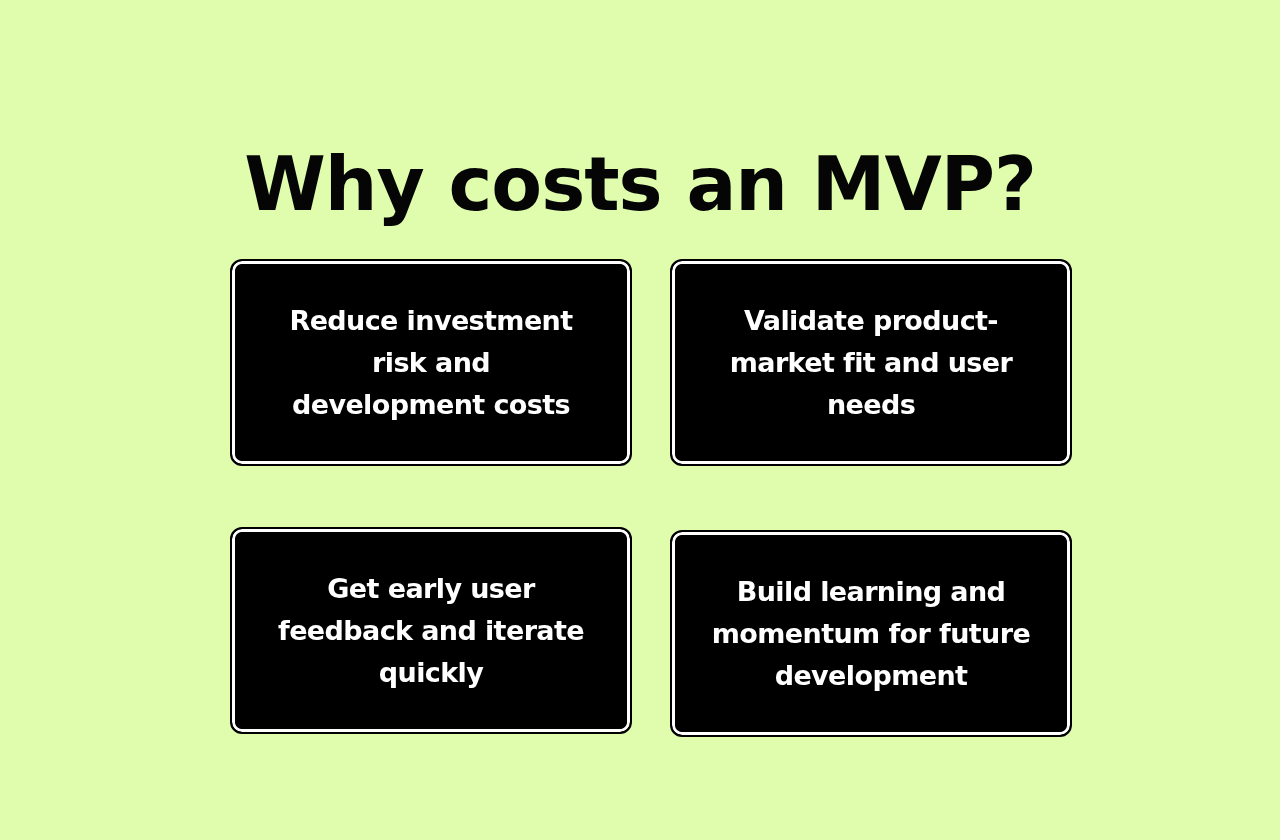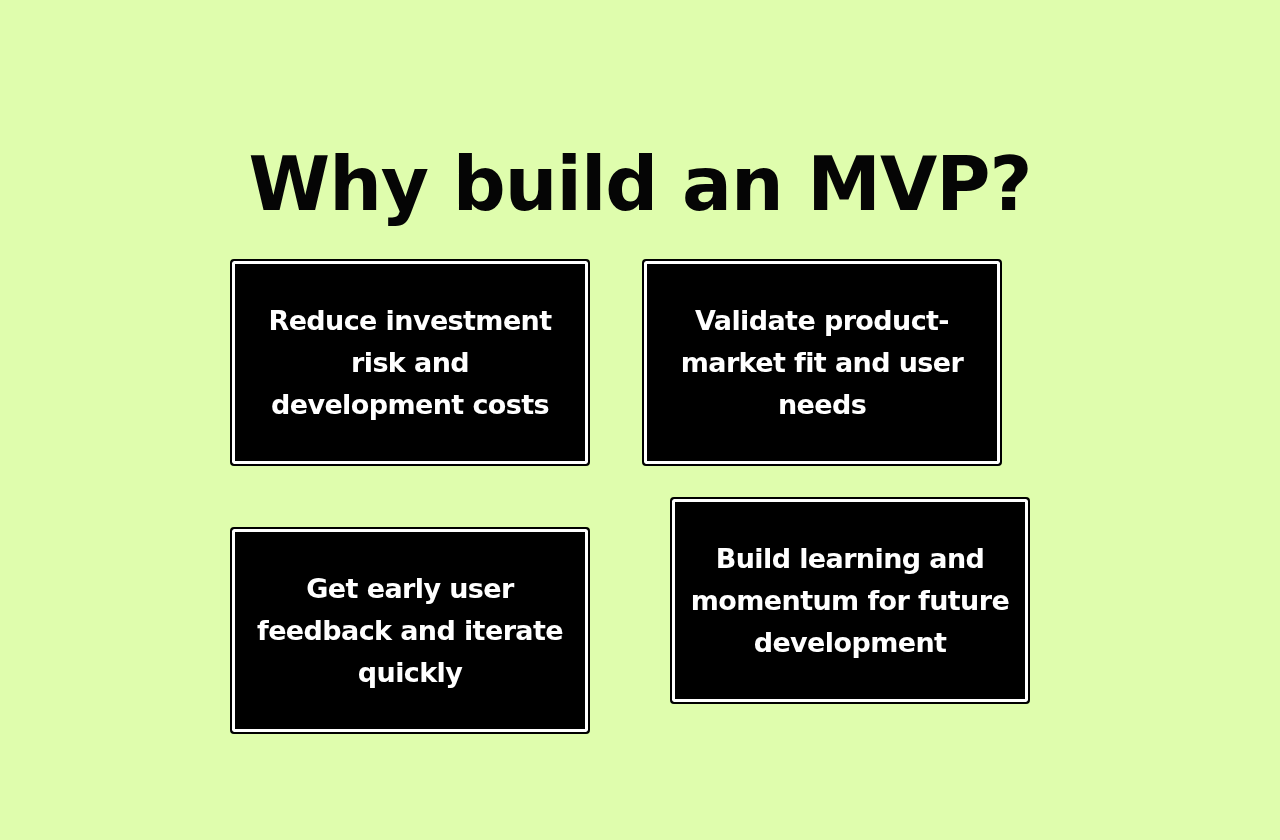--- a/index.html
+++ b/index.html
@@ -22,26 +22,26 @@
       text-align: center;
       font-family: "DejaVu Sans", "Liberation Sans", sans-serif;
       font-weight: 700;
       font-size: 74px;
       line-height: 104px;
       letter-spacing: -1px;
       color: #050505;
     }
     .card {
       position: absolute;
-      width: 360px;
+      width: 402px;
       height: 207px;
       box-sizing: border-box;
       background: #000000;
       border: 2px solid #000000;
-      border-radius: 4px;
+      border-radius: 12px;
       box-shadow: inset 0 0 0 3px #ffffff;
       display: flex;
       align-items: center;
       justify-content: center;
     }
     .card::after {
       content: "";
       position: absolute;
       inset: 3px;
       border-radius: 8px;
@@ -52,31 +52,31 @@
       color: #ffffff;
       font-family: "DejaVu Sans", "Liberation Sans", sans-serif;
       font-weight: 700;
       font-size: 27px;
       line-height: 42px;
       text-align: center;
       letter-spacing: -0.6px;
     }
     #card-1 { left: 230px; top: 259px; }
     #card-1 .card-text { width: 290px; }
-    #card-2 { left: 642px; top: 259px; }
+    #card-2 { left: 670px; top: 259px; }
     #card-2 .card-text { width: 310px; }
     #card-3 { left: 230px; top: 527px; align-items: center; }
     #card-3 .card-text { width: 340px; }
-    #card-4 { left: 670px; top: 497px; }
+    #card-4 { left: 670px; top: 530px; }
     #card-4 .card-text { width: 350px; }
   </style>
 </head>
 <body>
 
-<h1 class="title">Why build an MVP?</h1>
+<h1 class="title">Why costs an MVP?</h1>
 
 <div class="card" id="card-1">
   <div class="card-text">Reduce investment risk and development costs</div>
 </div>
 
 <div class="card" id="card-2">
   <div class="card-text">Validate product-market fit and user needs</div>
 </div>
 
 <div class="card" id="card-3">

